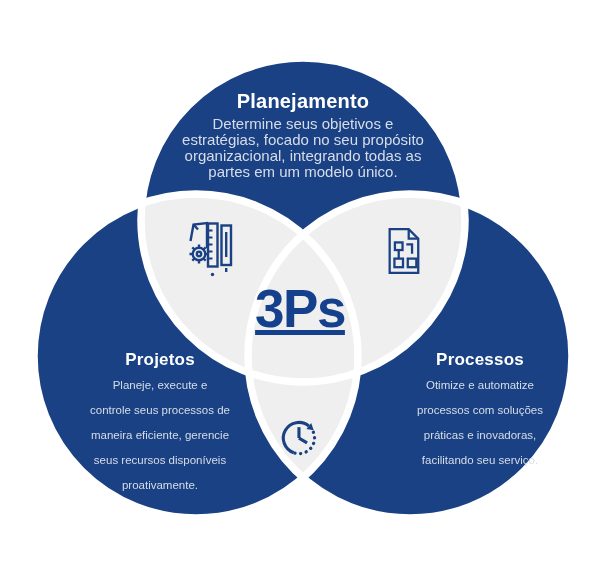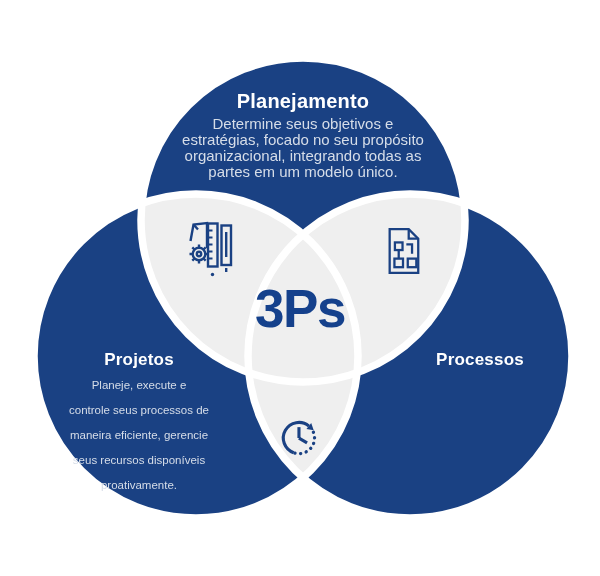--- a/index.html
+++ b/index.html
@@ -23,26 +23,27 @@
   .venn .lens{fill:var(--gray);}
   .venn .sep{fill:none;stroke:var(--white);stroke-width:7.5px;}
   .block{position:absolute;text-align:center;}
   .block .title{color:var(--title);font-weight:bold;letter-spacing:.2px;}
   .block .desc{color:var(--body);white-space:pre-line;margin-top:3px;}
   .b-plan{left:168px;top:90px;width:270px;}
   .b-plan .title{font-size:20px;line-height:23px;}
   .b-plan .desc{font-size:15px;line-height:16px;}
   .b-side .title{font-size:17px;line-height:20px;}
   .b-side .desc{font-size:11.5px;line-height:25px;}
-  .b-proj{left:29px;top:350px;width:220px;}
+  .b-proj{left:50px;top:350px;width:220px;}
   .b-proc{left:370px;top:350px;width:220px;}
   .center-label{
     position:absolute;left:220px;top:281px;width:160px;text-align:center;
     font-size:53px;line-height:56px;font-weight:bold;letter-spacing:-1.5px;
     color:var(--center);
+    text-decoration:underline;
   }
   .icon{position:absolute;}
   .icon .s{fill:none;stroke:var(--icon);stroke-width:2.4;}
   .icon .s3{fill:none;stroke:var(--icon);stroke-width:3;}
   .icon .thin{fill:none;stroke:var(--icon);stroke-width:1.8;}
   .icon .f{fill:var(--icon);stroke:none;}
   .icon .dots{fill:none;stroke:var(--icon);stroke-width:3.2;stroke-dasharray:0.1 5.4;stroke-linecap:round;}
 </style>
 </head>
 <body>
@@ -122,17 +123,21 @@
     <div class="title">Projetos</div>
     <div class="desc">Planeje, execute e
 controle seus processos de
 maneira eficiente, gerencie
 seus recursos disponíveis
 proativamente.</div>
   </div>
 
   <div class="block b-side b-proc">
     <div class="title">Processos</div>
+    <div class="desc">Otimize e automatize
+processos com soluções
+práticas e inovadoras,
+facilitando seu serviço.</div>
   </div>
 
   <div class="center-label">3Ps</div>
 
 </div>
 
 </body></html>

